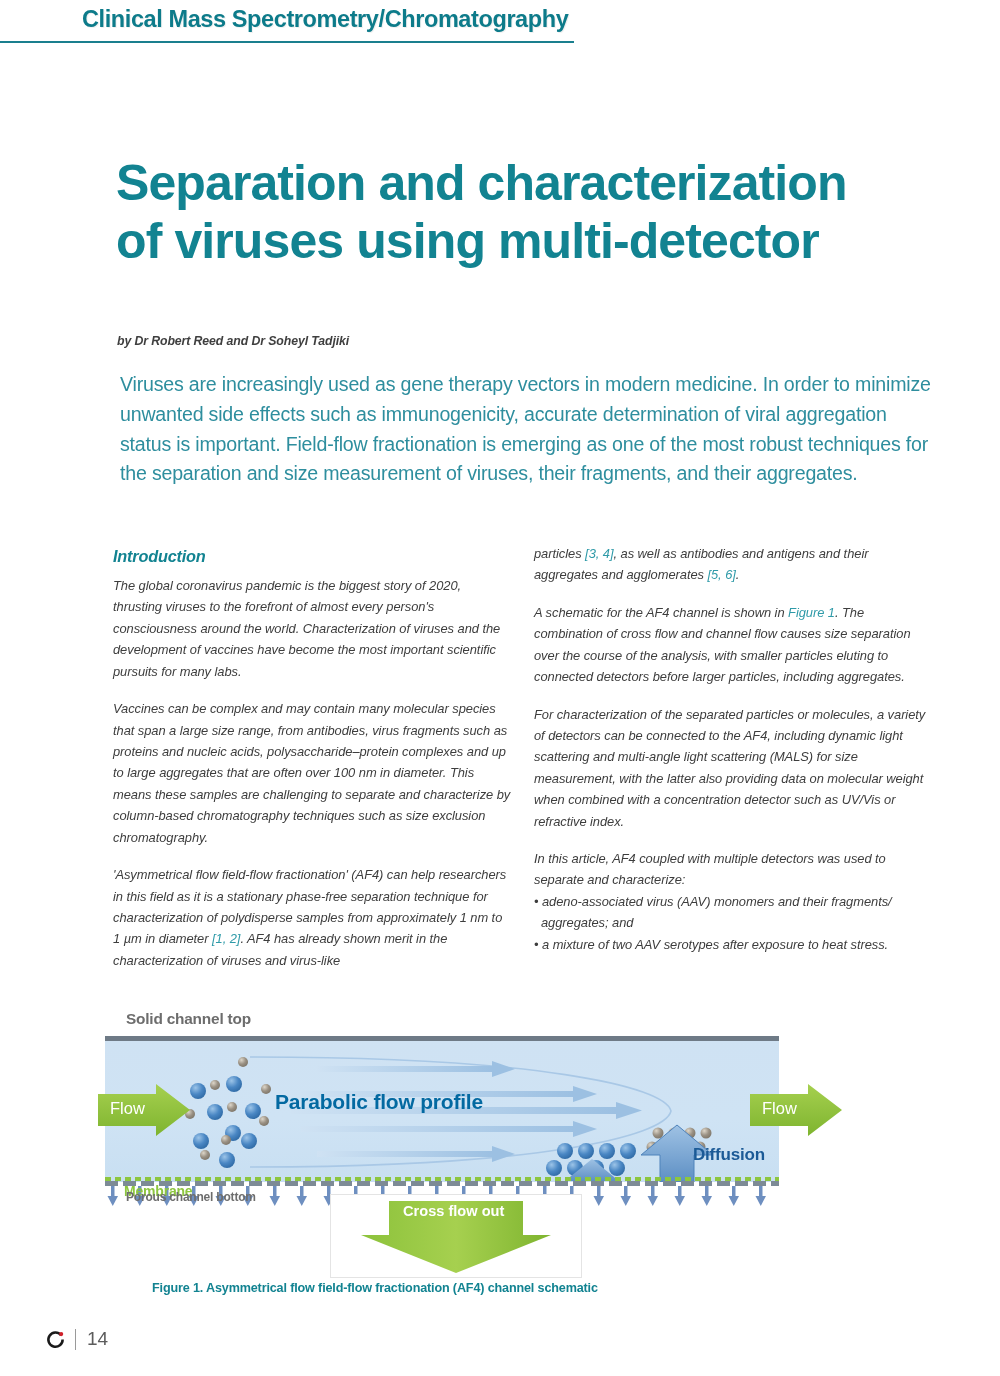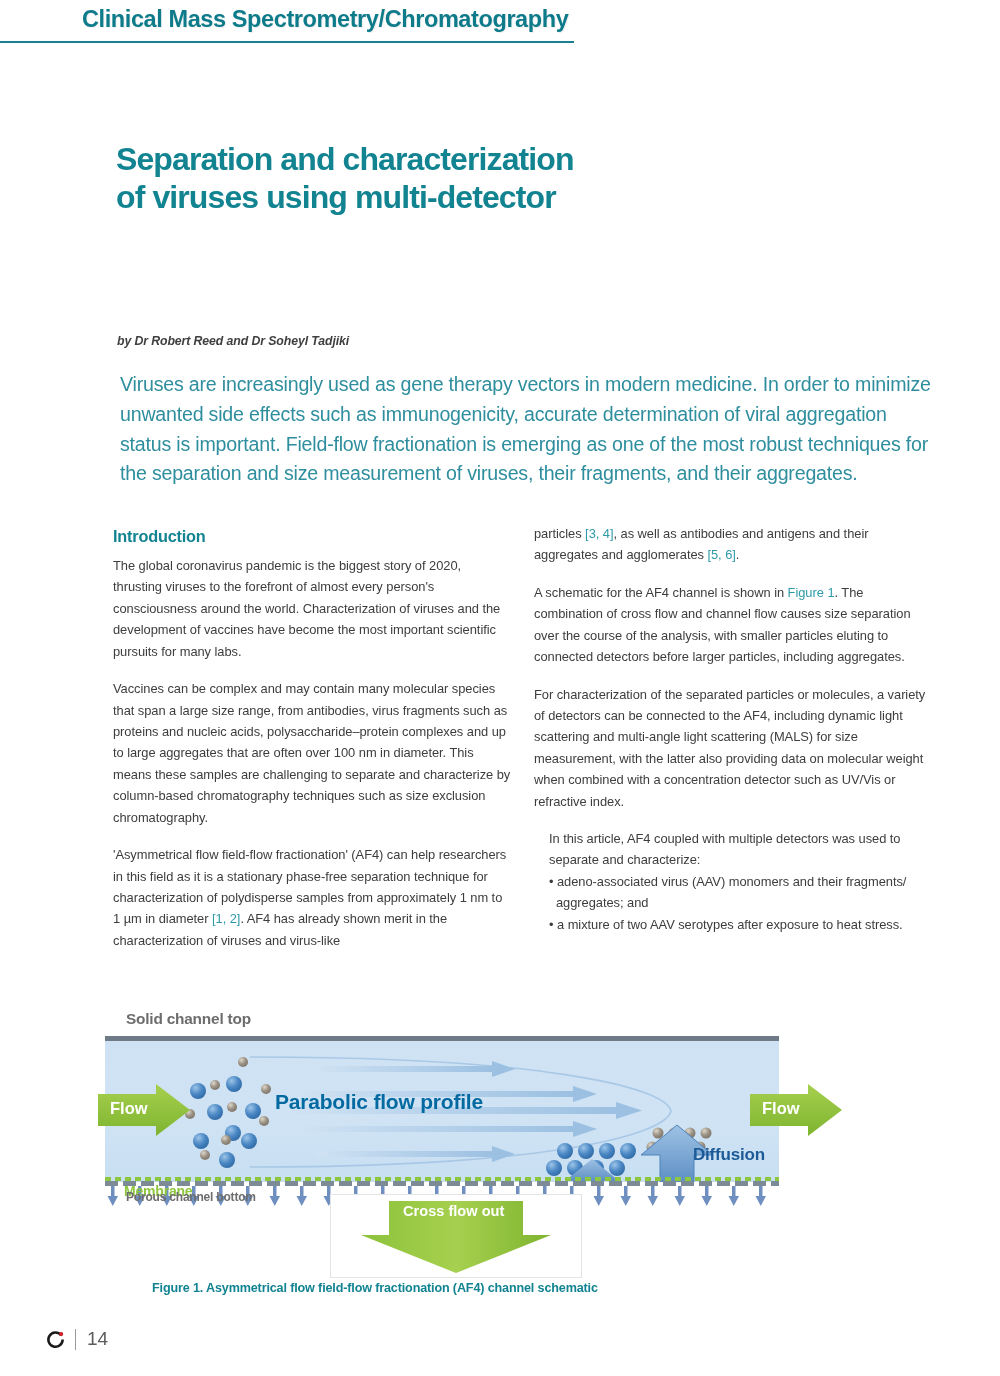--- a/index.html
+++ b/index.html
@@ -53,21 +53,21 @@
     height: 2px;
     background: #1a7f8e;
   }
 
   
   #article-title {
     position: absolute;
     left: 116px;
     top: 120px;
     width: 830px;
-    font-size: 32px;
+    font-size: 50px;
     line-height: 1.16;
     font-weight: bold;
     color: #128391;
     letter-spacing: -0.9px;
   }
   #article-title .tline { display: block; }
 
   #byline {
     position: absolute;
     left: 117px;
@@ -86,41 +86,42 @@
     width: 816px;
     font-size: 19.6px;
     line-height: 1.52;
     color: #2e8e9e;
     letter-spacing: -0.2px;
   }
 
   
   .col {
     position: absolute;
-    top: 523px;
+    top: 543px;
     width: 398px;
     font-size: 12.9px;
     line-height: 1.66;
     color: #3d3d3d;
     letter-spacing: -0.05px;
+    font-style: italic;
   }
   #col-left  { left: 113px; }
   #col-right { left: 534px; }
 
   .section-head {
     font-size: 16.3px;
     font-weight: bold;
     color: #128391;
     margin: 0 0 5px 0;
     letter-spacing: -0.2px;
   }
   .para { margin: 0 0 16px 0; }
   .para:last-child { margin-bottom: 8px; }
   .ref { color: #2e9aa8; }
-  .bullets { margin: 15px; }
+  .bullets { margin: 0; }
   .bullet { text-indent: -7px; padding-left: 7px; }
 
   
   #figure-wrap {
     position: absolute;
     left: 0px;
     top: 1000px;
     width: 984px;
     height: 300px;
   }
@@ -182,21 +183,21 @@
     width: 92px;
     height: 52px;
     z-index: 5;
   }
   #label-flow-in  { left: 98px; }
   #label-flow-out { left: 750px; }
   .flow-text {
     position: absolute;
     left: 12px; top: 15px;
     font-size: 16.5px;
-    font-weight: bold;
+    font-weight: normal;
     color: #ffffff;
   }
   #label-parabolic {
     position: absolute;
     left: 275px; top: 90px;
     font-size: 21px;
     font-weight: bold;
     color: #0369a1;
     letter-spacing: -0.2px;
     z-index: 4;

